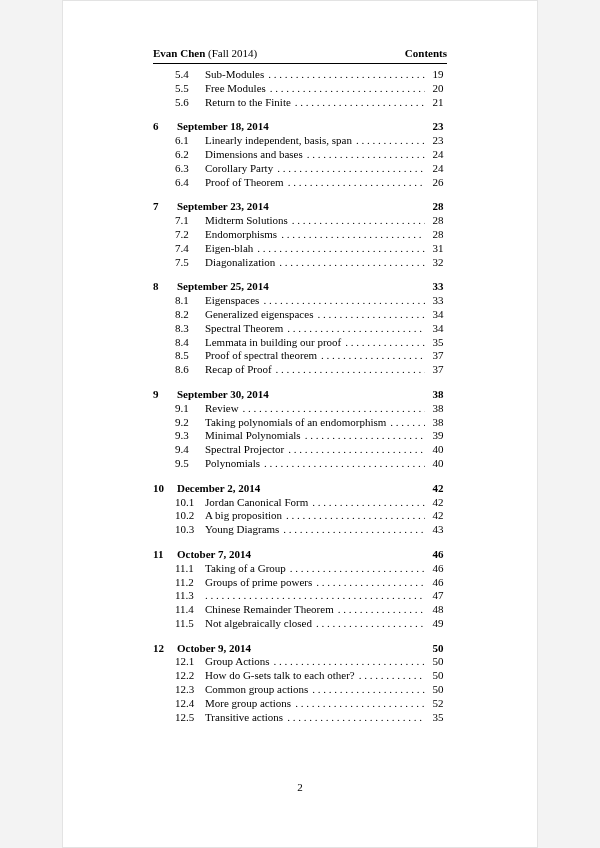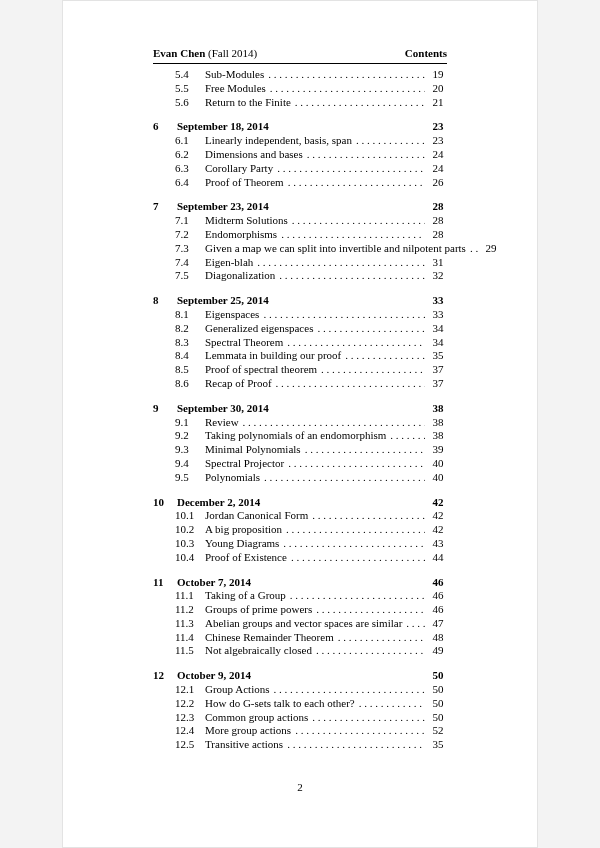--- a/index.html
+++ b/index.html
@@ -140,26 +140,20 @@
           <span class="dots"></span>
           <span class="toc-page">28</span>
         </div>
         <div class="toc-row toc-subsection">
           <span class="toc-num">7.2</span>
           <span class="toc-title">Endomorphisms</span>
           <span class="dots"></span>
           <span class="toc-page">28</span>
         </div>
         <div class="toc-row toc-subsection">
-          <span class="toc-num">7.3</span>
-          <span class="toc-title">Given a map we can split into invertible and nilpotent parts</span>
-          <span class="dots"></span>
-          <span class="toc-page">29</span>
-        </div>
-        <div class="toc-row toc-subsection">
           <span class="toc-num">7.4</span>
           <span class="toc-title">Eigen-blah</span>
           <span class="dots"></span>
           <span class="toc-page">31</span>
         </div>
         <div class="toc-row toc-subsection">
           <span class="toc-num">7.5</span>
           <span class="toc-title">Diagonalization</span>
           <span class="dots"></span>
           <span class="toc-page">32</span>
@@ -265,26 +259,20 @@
           <span class="toc-title">A big proposition</span>
           <span class="dots"></span>
           <span class="toc-page">42</span>
         </div>
         <div class="toc-row toc-subsection">
           <span class="toc-num">10.3</span>
           <span class="toc-title">Young Diagrams</span>
           <span class="dots"></span>
           <span class="toc-page">43</span>
         </div>
-        <div class="toc-row toc-subsection">
-          <span class="toc-num">10.4</span>
-          <span class="toc-title">Proof of Existence</span>
-          <span class="dots"></span>
-          <span class="toc-page">44</span>
-        </div>
       </div>
       <div class="toc-group">
         <div class="toc-row toc-section">
           <span class="toc-num">11</span>
           <span class="toc-title">October 7, 2014</span>
           <span class="dots blank"></span>
           <span class="toc-page">46</span>
         </div>
         <div class="toc-row toc-subsection">
           <span class="toc-num">11.1</span>
@@ -293,21 +281,20 @@
           <span class="toc-page">46</span>
         </div>
         <div class="toc-row toc-subsection">
           <span class="toc-num">11.2</span>
           <span class="toc-title">Groups of prime powers</span>
           <span class="dots"></span>
           <span class="toc-page">46</span>
         </div>
         <div class="toc-row toc-subsection">
           <span class="toc-num">11.3</span>
-          <span class="toc-title">Abelian groups and vector spaces are similar</span>
           <span class="dots"></span>
           <span class="toc-page">47</span>
         </div>
         <div class="toc-row toc-subsection">
           <span class="toc-num">11.4</span>
           <span class="toc-title">Chinese Remainder Theorem</span>
           <span class="dots"></span>
           <span class="toc-page">48</span>
         </div>
         <div class="toc-row toc-subsection">

